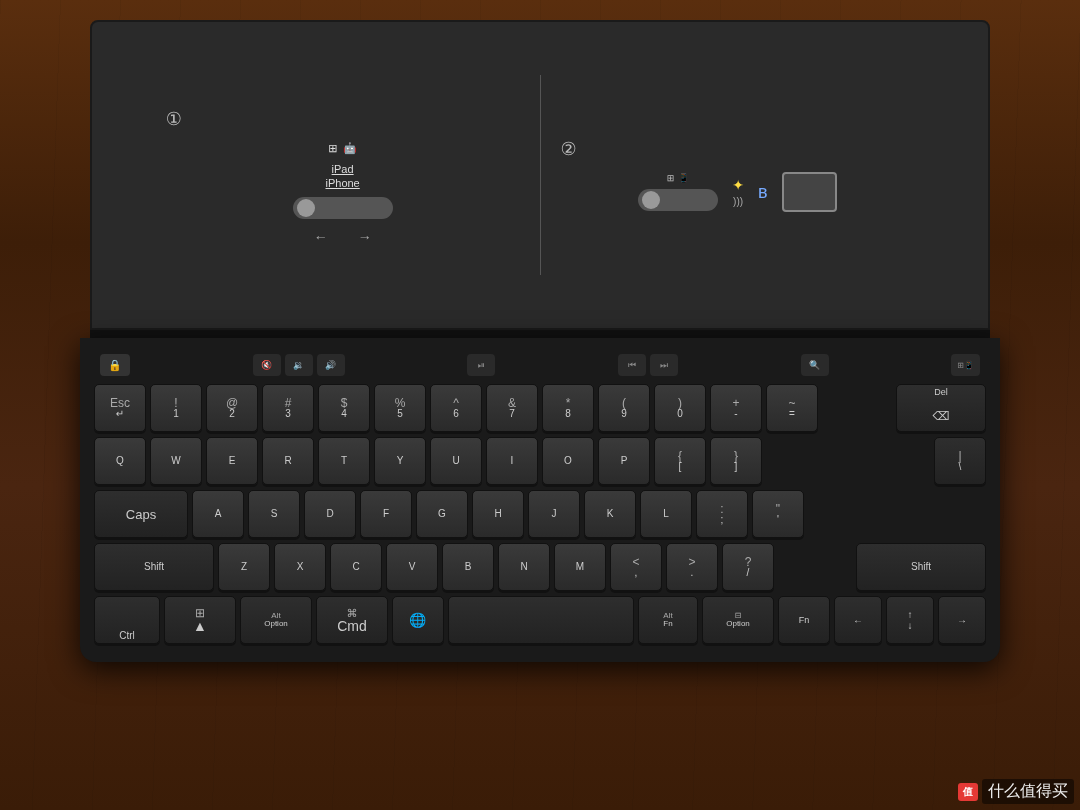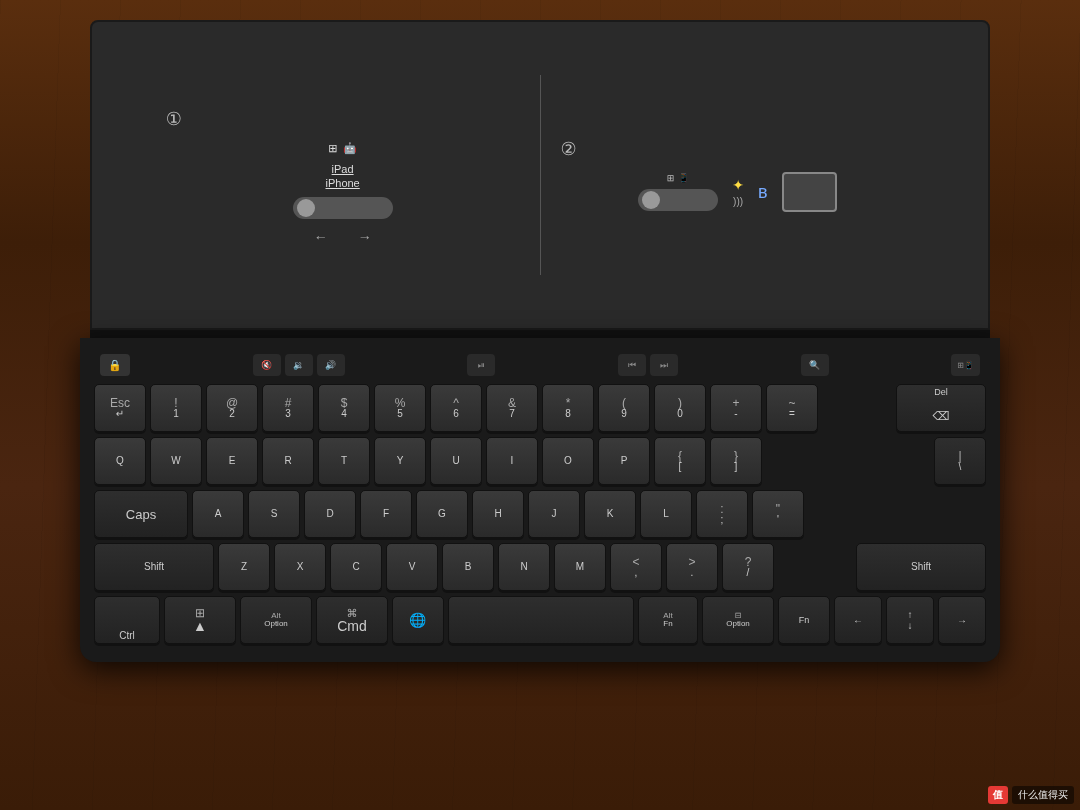--- a/index.html
+++ b/index.html
@@ -294,21 +294,21 @@
     .wm-icon {
       background: #e53935;
       color: white;
       font-size: 10px;
       padding: 2px 5px;
       border-radius: 3px;
       font-weight: bold;
     }
     .wm-label {
       color: #eee;
-      font-size: 10px;
+      font-size: 16px;
       background: rgba(0,0,0,0.5);
       padding: 2px 6px;
       border-radius: 3px;
     }
   </style>
 </head>
 <body>
 
 <div class="table-bg"></div>
 

